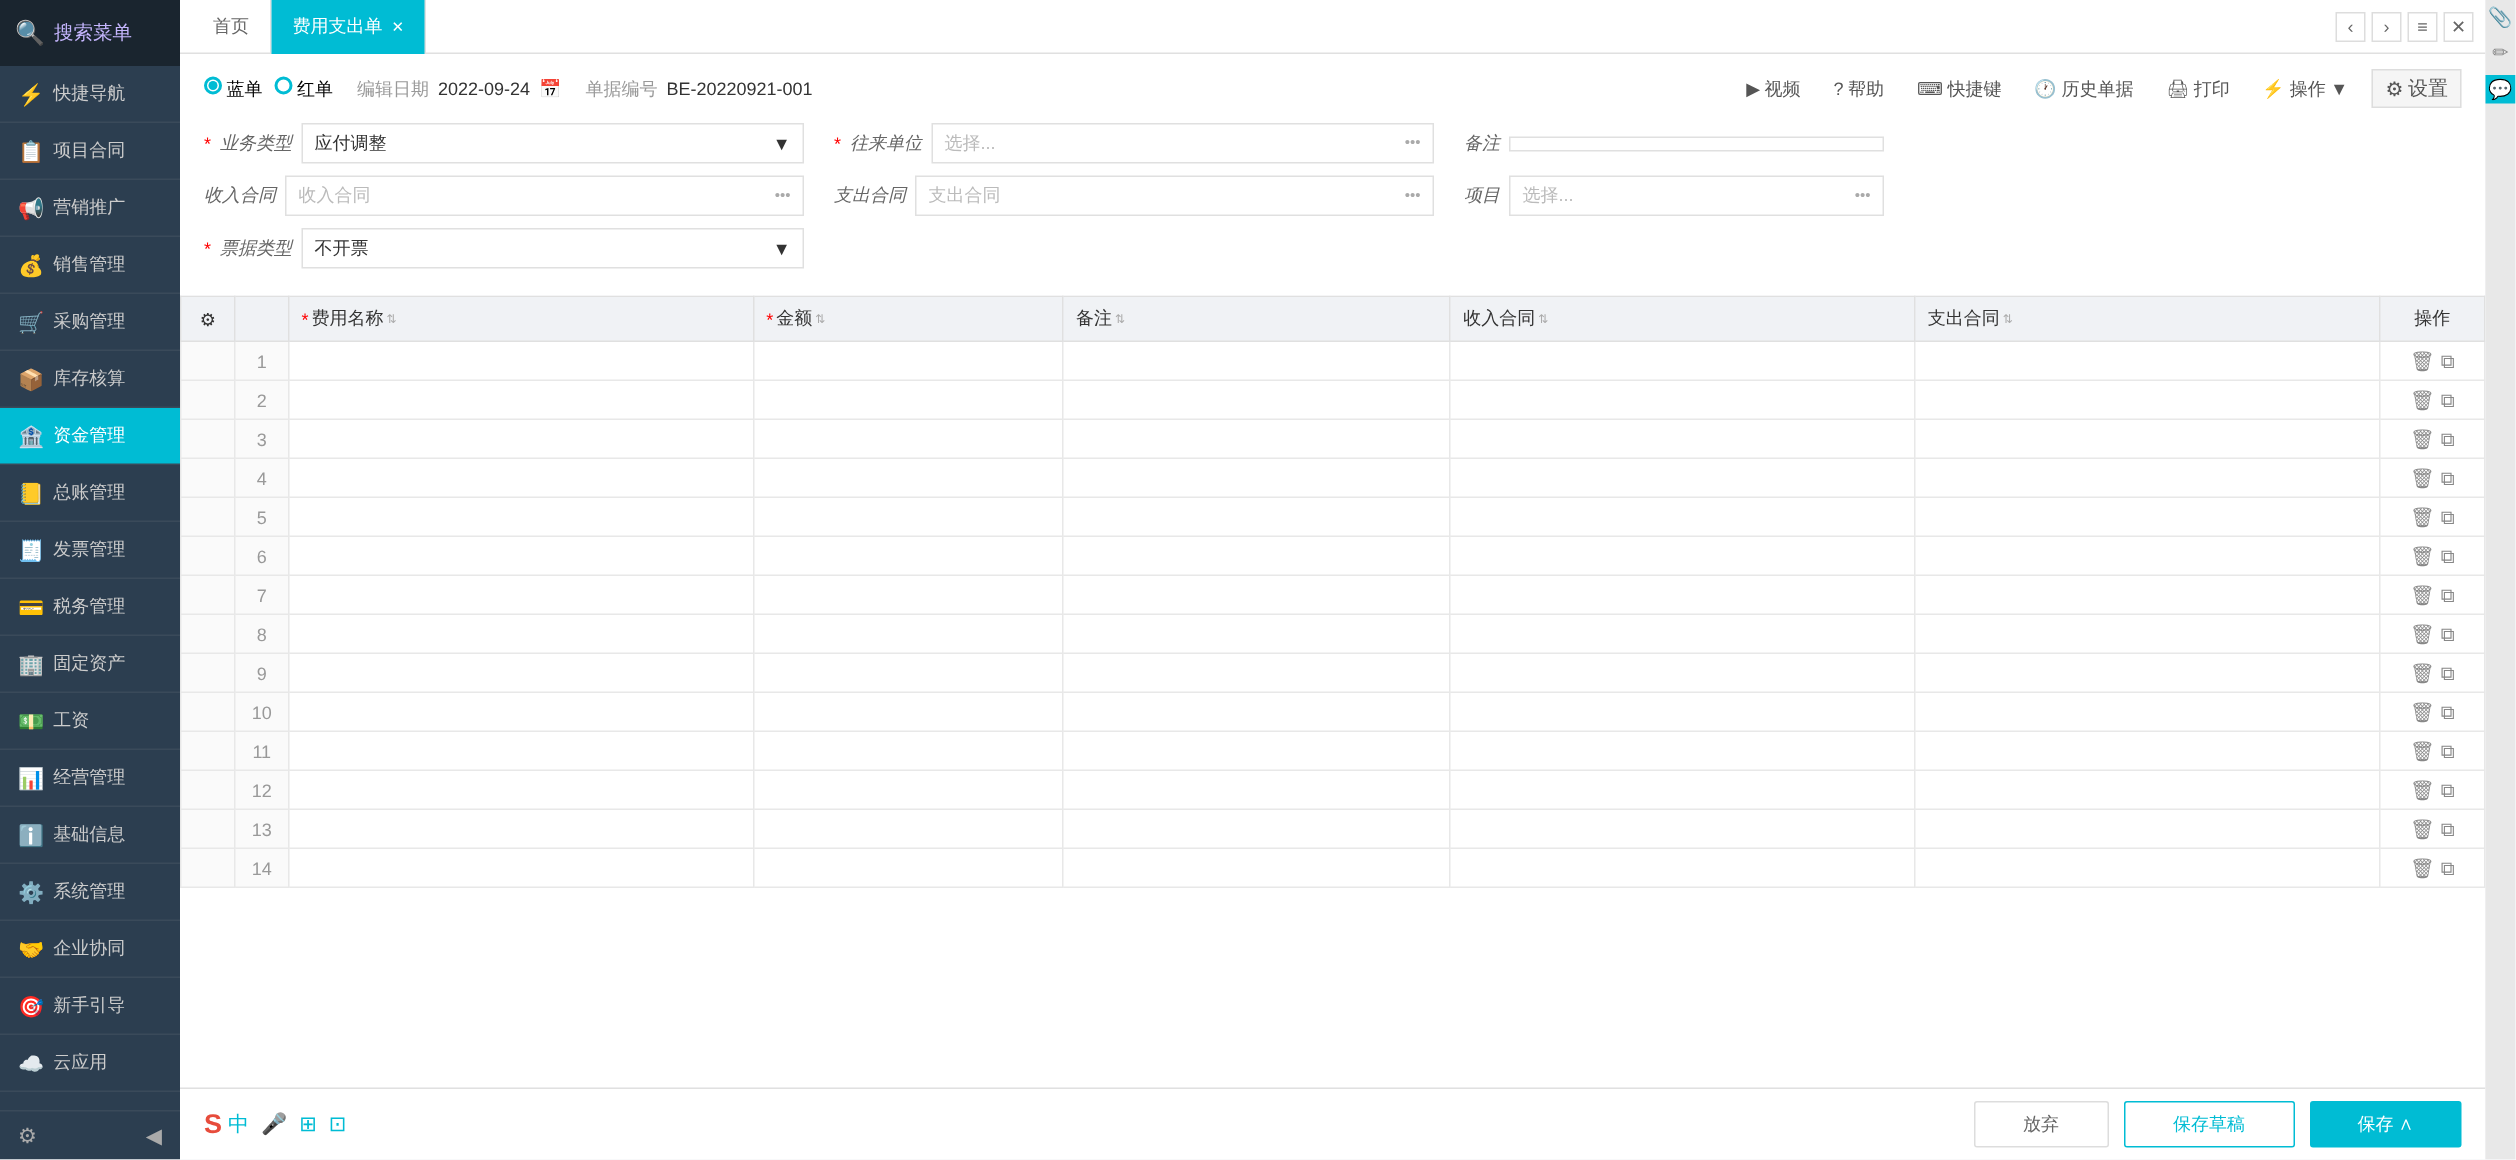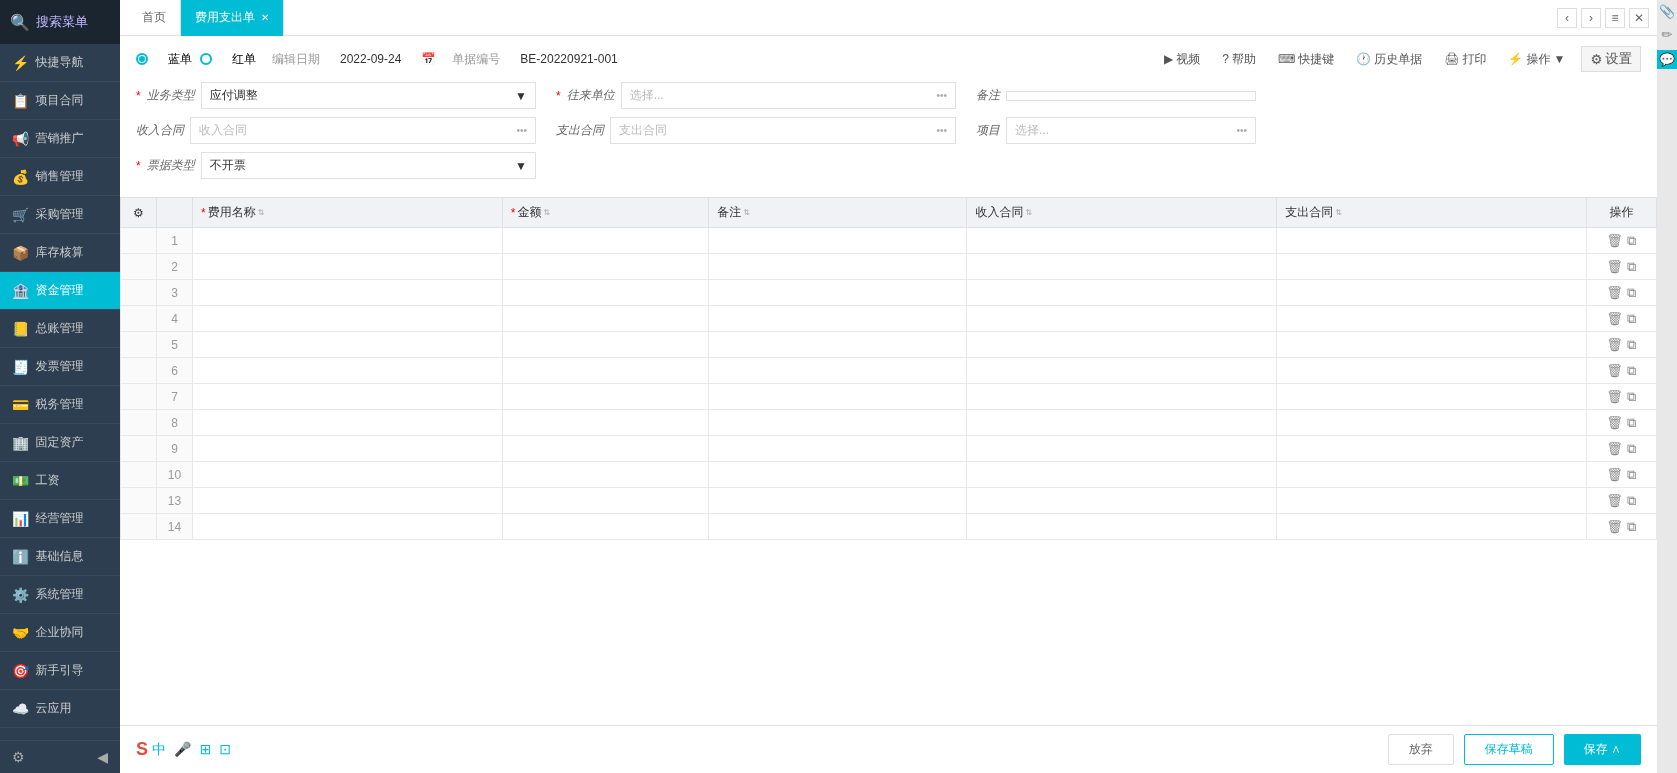--- a/index.html
+++ b/index.html
@@ -110,36 +110,36 @@
       padding: 10px 16px;
       flex-shrink: 0;
     }
     .form-toolbar {
       display: flex;
       align-items: center;
       gap: 16px;
       margin-bottom: 10px;
     }
     .radio-group { display: flex; align-items: center; gap: 8px; }
-    .radio-item { display: flex; align-items: center; gap: 20px; cursor: pointer; }
+    .radio-item { display: flex; gap: 3px; cursor: pointer; }
     .radio-dot {
       width: 12px; height: 12px;
       border-radius: 50%;
       border: 2px solid #00bcd4;
       position: relative;
     }
     .radio-dot.checked::after {
       content: '';
       width: 6px; height: 6px;
       background: #00bcd4;
       border-radius: 50%;
       position: absolute;
       top: 1px; left: 1px;
     }
-    .form-info { display: flex; align-items: center; gap: 20px; color: #666; }
+    .form-info { display: flex; align-items: center; gap: 6px; color: #666; }
     .form-info-label { color: #999; }
     .form-info-value { color: #333; }
     .form-toolbar-right {
       margin-left: auto;
       display: flex; align-items: center; gap: 10px; color: #666; font-size: 12px;
     }
     .toolbar-btn {
       display: flex; align-items: center; gap: 3px;
       cursor: pointer; color: #555;
       padding: 2px 6px;
@@ -233,21 +233,21 @@
     }
     .action-bar-left {
       display: flex; align-items: center; gap: 4px;
     }
     .brand-icon { color: #e74c3c; font-size: 18px; font-weight: bold; }
     .action-icons { display: flex; gap: 8px; color: #00bcd4; font-size: 14px; }
     .action-bar-right {
       display: flex; gap: 10px;
     }
     .btn {
-      padding: 6px 20px;
+      padding: 6px 32px;
       border: 1px solid #ddd;
       cursor: pointer;
       font-size: 12px;
       border-radius: 2px;
     }
     .btn-default { background: #fff; color: #666; }
     .btn-primary { background: #00bcd4; color: #fff; border: none; }
     .btn-draft { background: #fff; border: 1px solid #00bcd4; color: #00bcd4; }
 
     
@@ -689,20 +689,50 @@
       <td></td>
       <td>
         <div class="ops-cell">
           <span class="op-icon">🗑</span>
           <span class="op-icon">⧉</span>
         </div>
       </td>
     </tr>
           <tr>
       <td class="row-num"></td>
+      <td class="row-num">11</td>
+      <td></td>
+      <td></td>
+      <td></td>
+      <td></td>
+      <td></td>
+      <td>
+        <div class="ops-cell">
+          <span class="op-icon">🗑</span>
+          <span class="op-icon">⧉</span>
+        </div>
+      </td>
+    </tr>
+          <tr>
+      <td class="row-num"></td>
+      <td class="row-num">12</td>
+      <td></td>
+      <td></td>
+      <td></td>
+      <td></td>
+      <td></td>
+      <td>
+        <div class="ops-cell">
+          <span class="op-icon">🗑</span>
+          <span class="op-icon">⧉</span>
+        </div>
+      </td>
+    </tr>
+          <tr>
+      <td class="row-num"></td>
       <td class="row-num">13</td>
       <td></td>
       <td></td>
       <td></td>
       <td></td>
       <td></td>
       <td>
         <div class="ops-cell">
           <span class="op-icon">🗑</span>
           <span class="op-icon">⧉</span>

